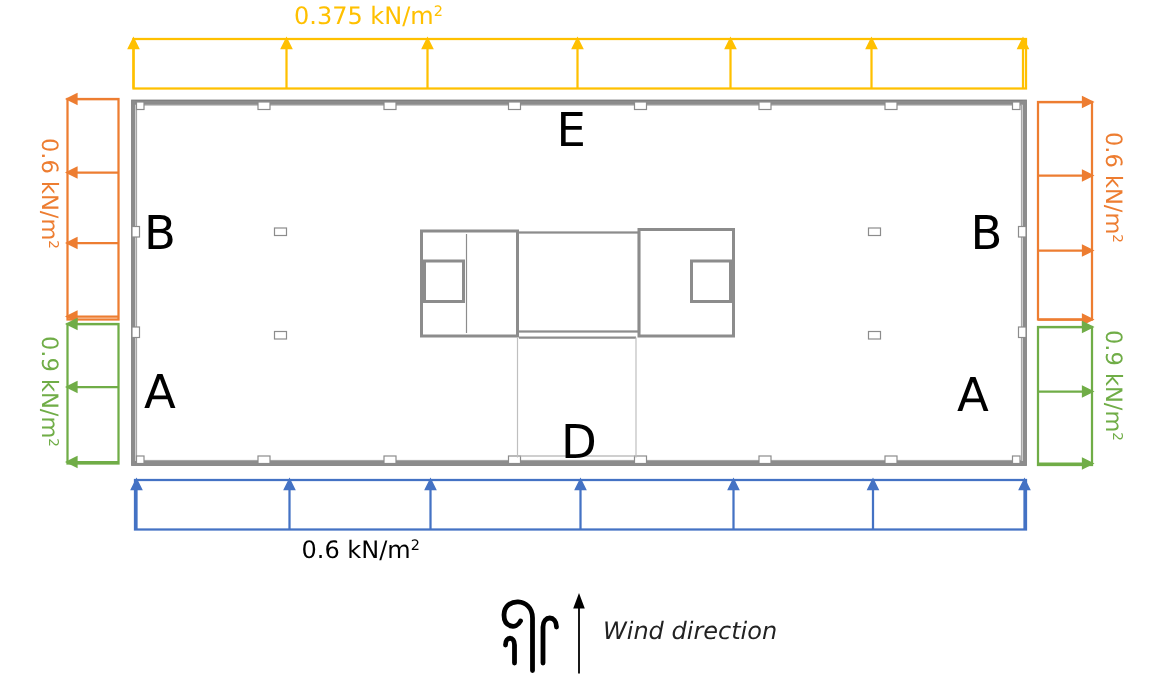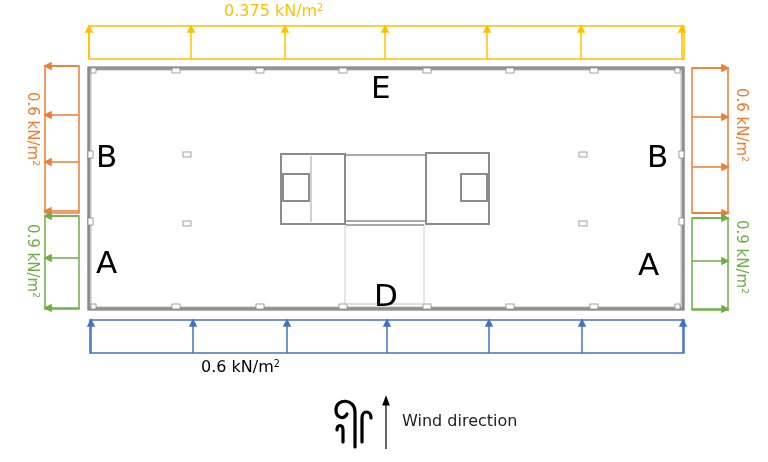--- a/index.html
+++ b/index.html
@@ -152,21 +152,21 @@
     <path d="M355 447 L355 412 C355 398, 336 398, 336 410 C336 418, 344 420, 347 414"></path>
     <path d="M343 442 L343 430 C343 424, 337 424, 337 430"></path>
     <path d="M362 442 L362 418 C362 410, 371 410, 371 418"></path>
   </g>
   <g stroke="#000" stroke-width="1.2" fill="#000">
     <line x1="386" y1="449" x2="386" y2="400"></line>
     <polygon points="383,405 386,397 389,405"></polygon>
   </g>
 </svg>
 
-<div class="lbl" style="left:196px; top:1px; font-size:16px; color:#FFC000;margin-left:28px;">
+<div class="lbl" style="left:196px; top:1px; font-size:16px; color:#FFC000;">
   <span>0.375 kN/m</span><sup>2</sup>
 </div>
 <div class="lbl" style="left:201px; top:357px; font-size:16px; color:#000000;">
   <span>0.6 kN/m</span><sup>2</sup>
 </div>
 
 <div class="vert" style="left:42px; top:92px; color:#ED7D31; transform:rotate(90deg);">
   <span>0.6 kN/m</span><sup>2</sup>
 </div>
 <div class="vert" style="left:42px; top:224px; color:#70AD47; transform:rotate(90deg);">
@@ -179,13 +179,13 @@
   <span>0.9 kN/m</span><sup>2</sup>
 </div>
 
 <div class="zone" style="left:371px; top:72px;">E</div>
 <div class="zone" style="left:374px; top:280px;">D</div>
 <div class="zone" style="left:96px; top:141px;">B</div>
 <div class="zone" style="left:647px; top:141px;">B</div>
 <div class="zone" style="left:96px; top:247px;">A</div>
 <div class="zone" style="left:638px; top:249px;">A</div>
 
-<div class="wind-text" style="left:402px; top:411px;">Wind direction</div>
+<div class="wind-text" style="left:402px; top:411px;font-style:italic;">Wind direction</div>
 
 </body></html>

